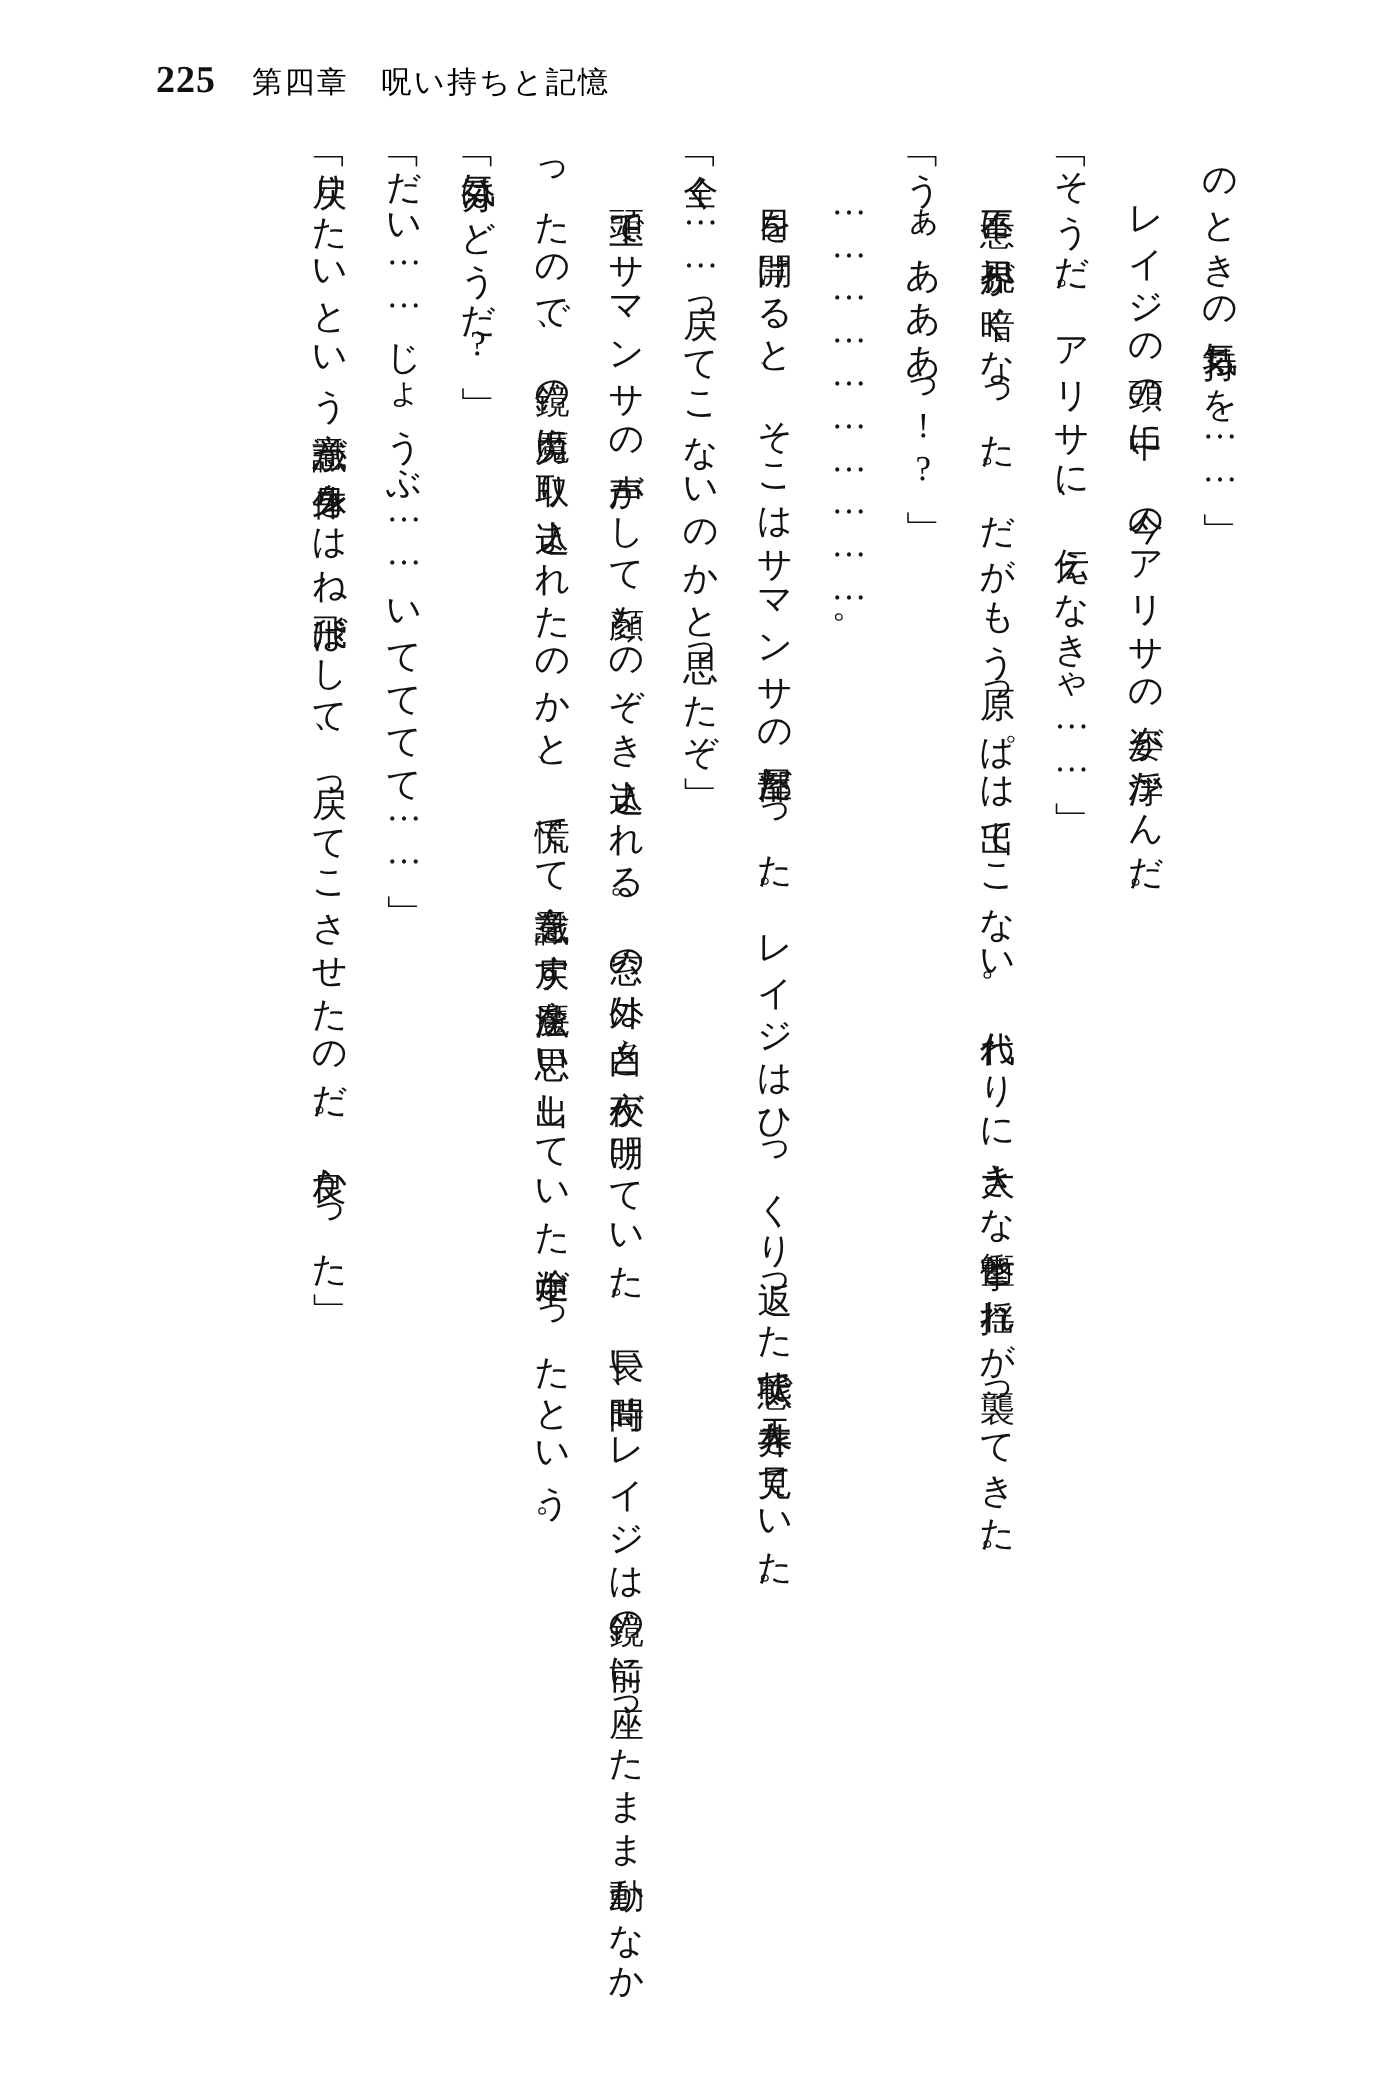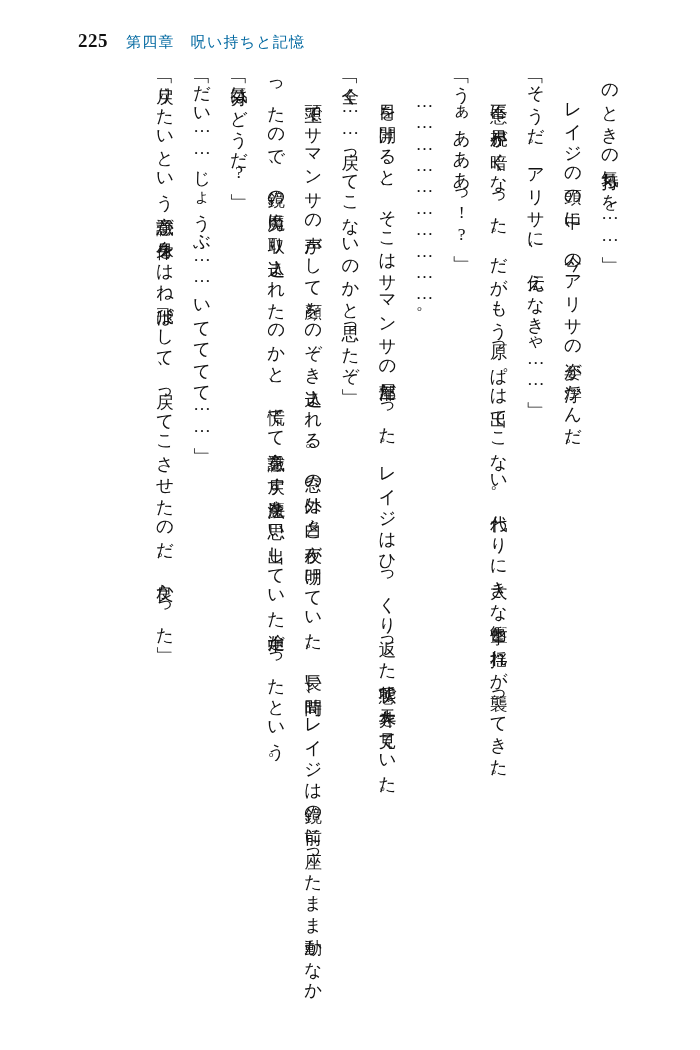--- a/index.html
+++ b/index.html
@@ -37,21 +37,21 @@
   }
   .page-number {
     font-size: 19px;
     font-weight: bold;
     letter-spacing: 0.5px;
     color: #111;
   }
   .chapter-title {
     font-size: 15px;
     letter-spacing: 1.2px;
-    color: #0369a1;
+    color: #000000;
   }
 
   
   .body-area {
     position: absolute;
     top: 72px;
     left: 72px;
     width: 556px;
     height: 930px;
   }

